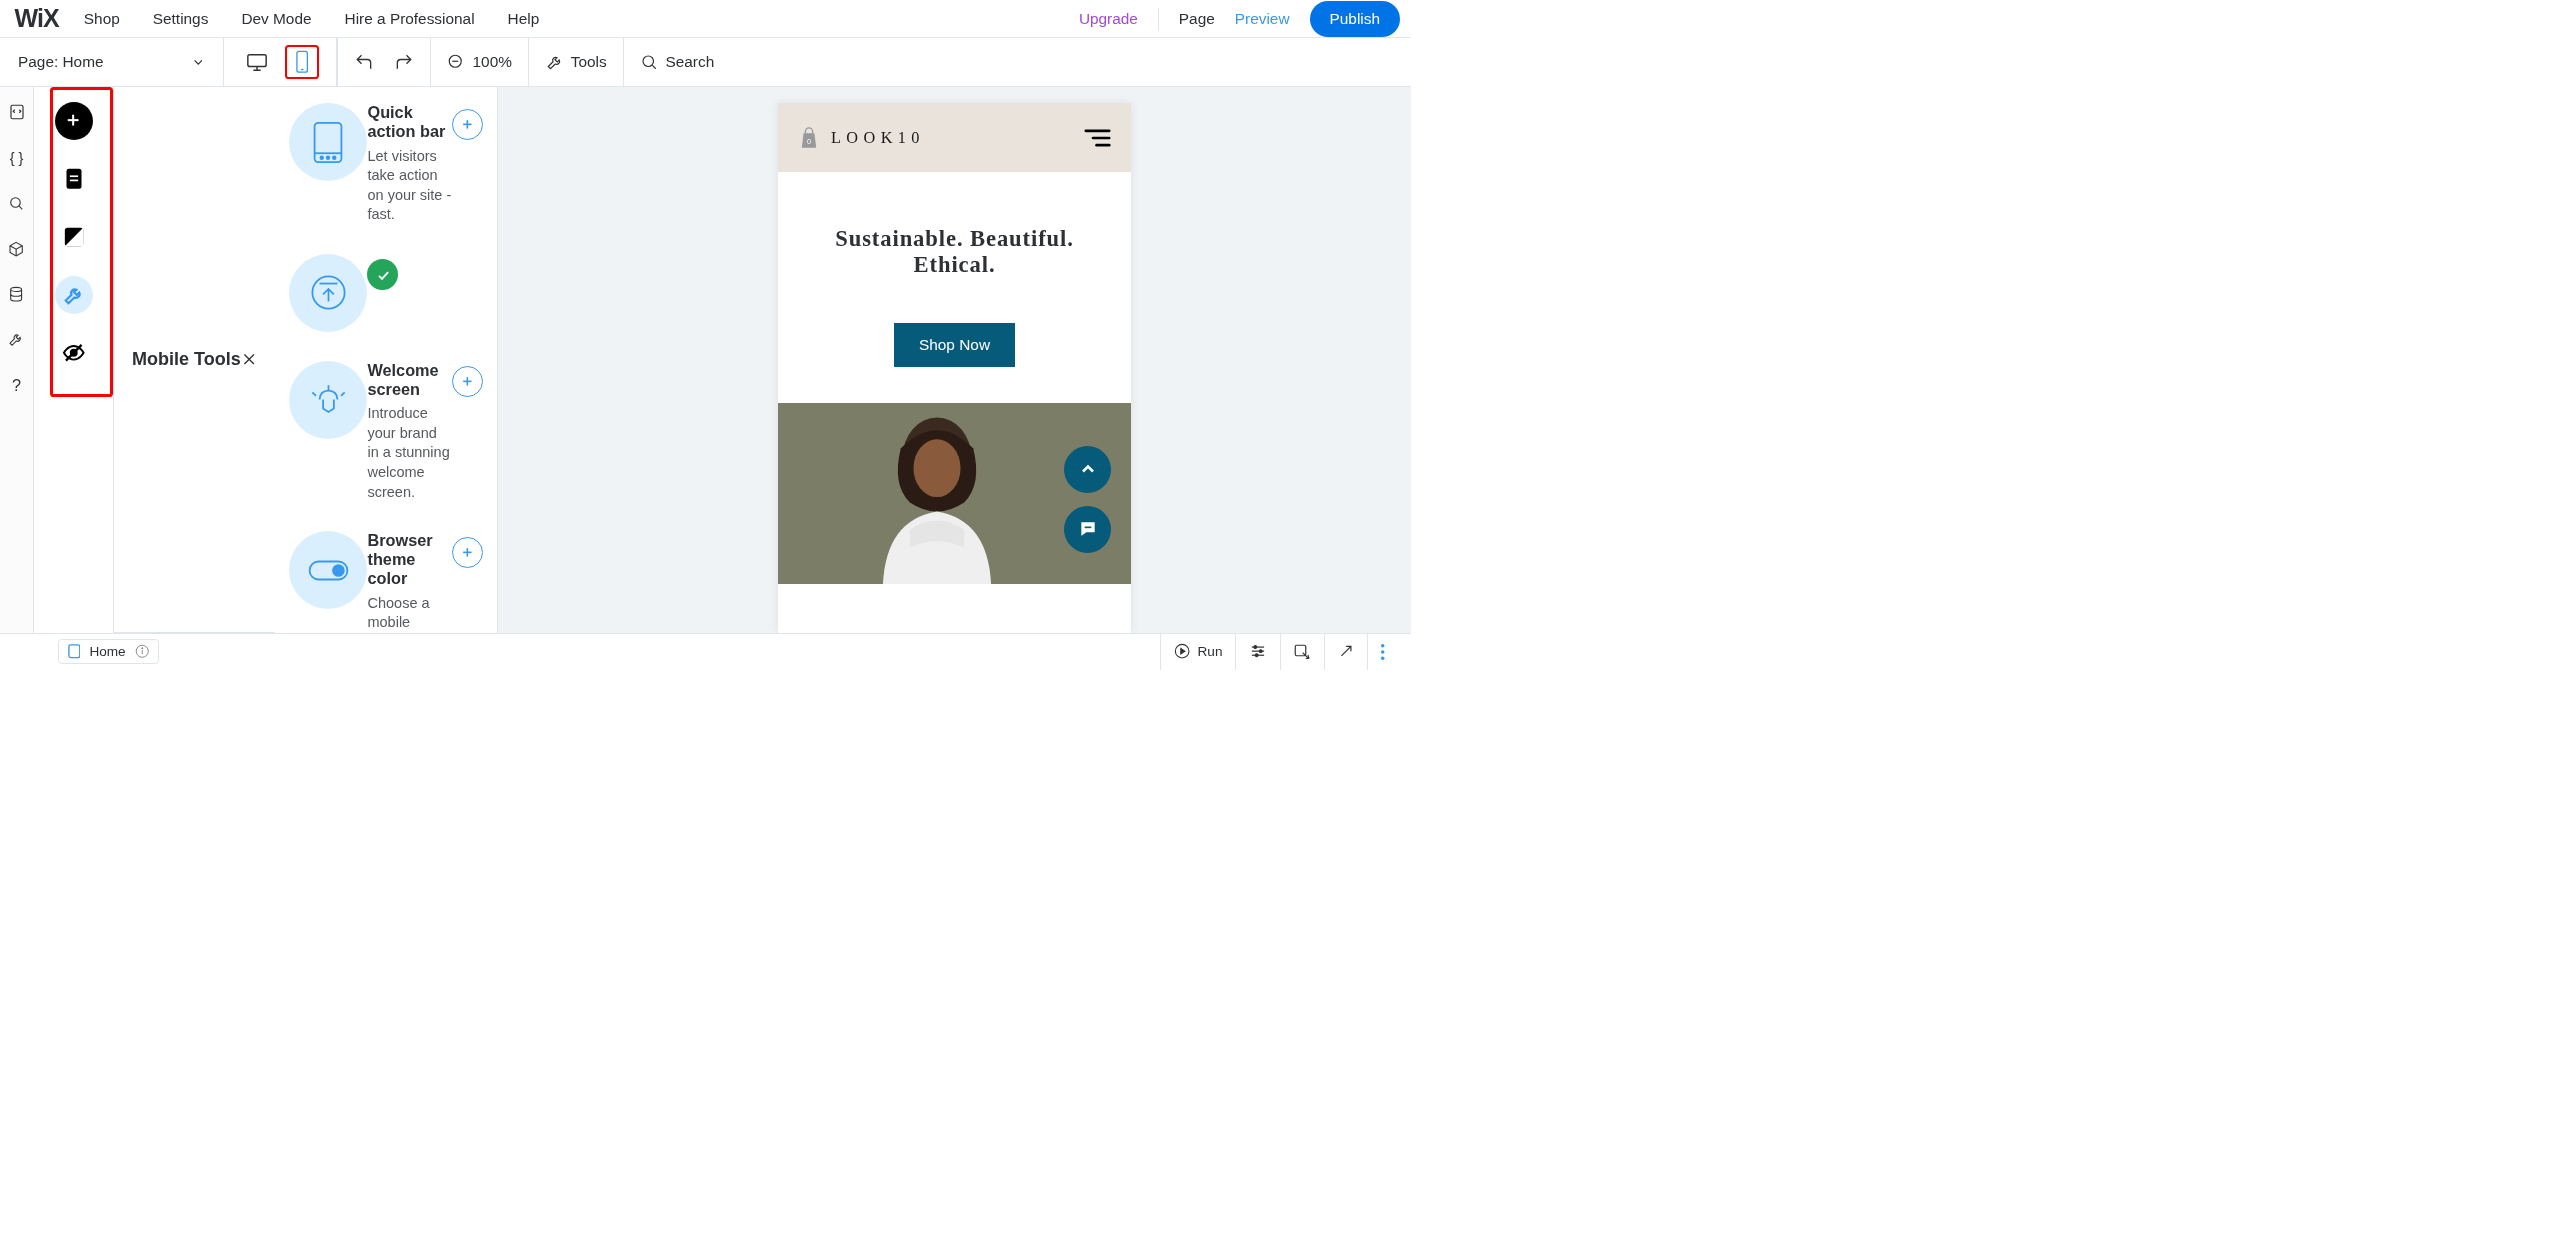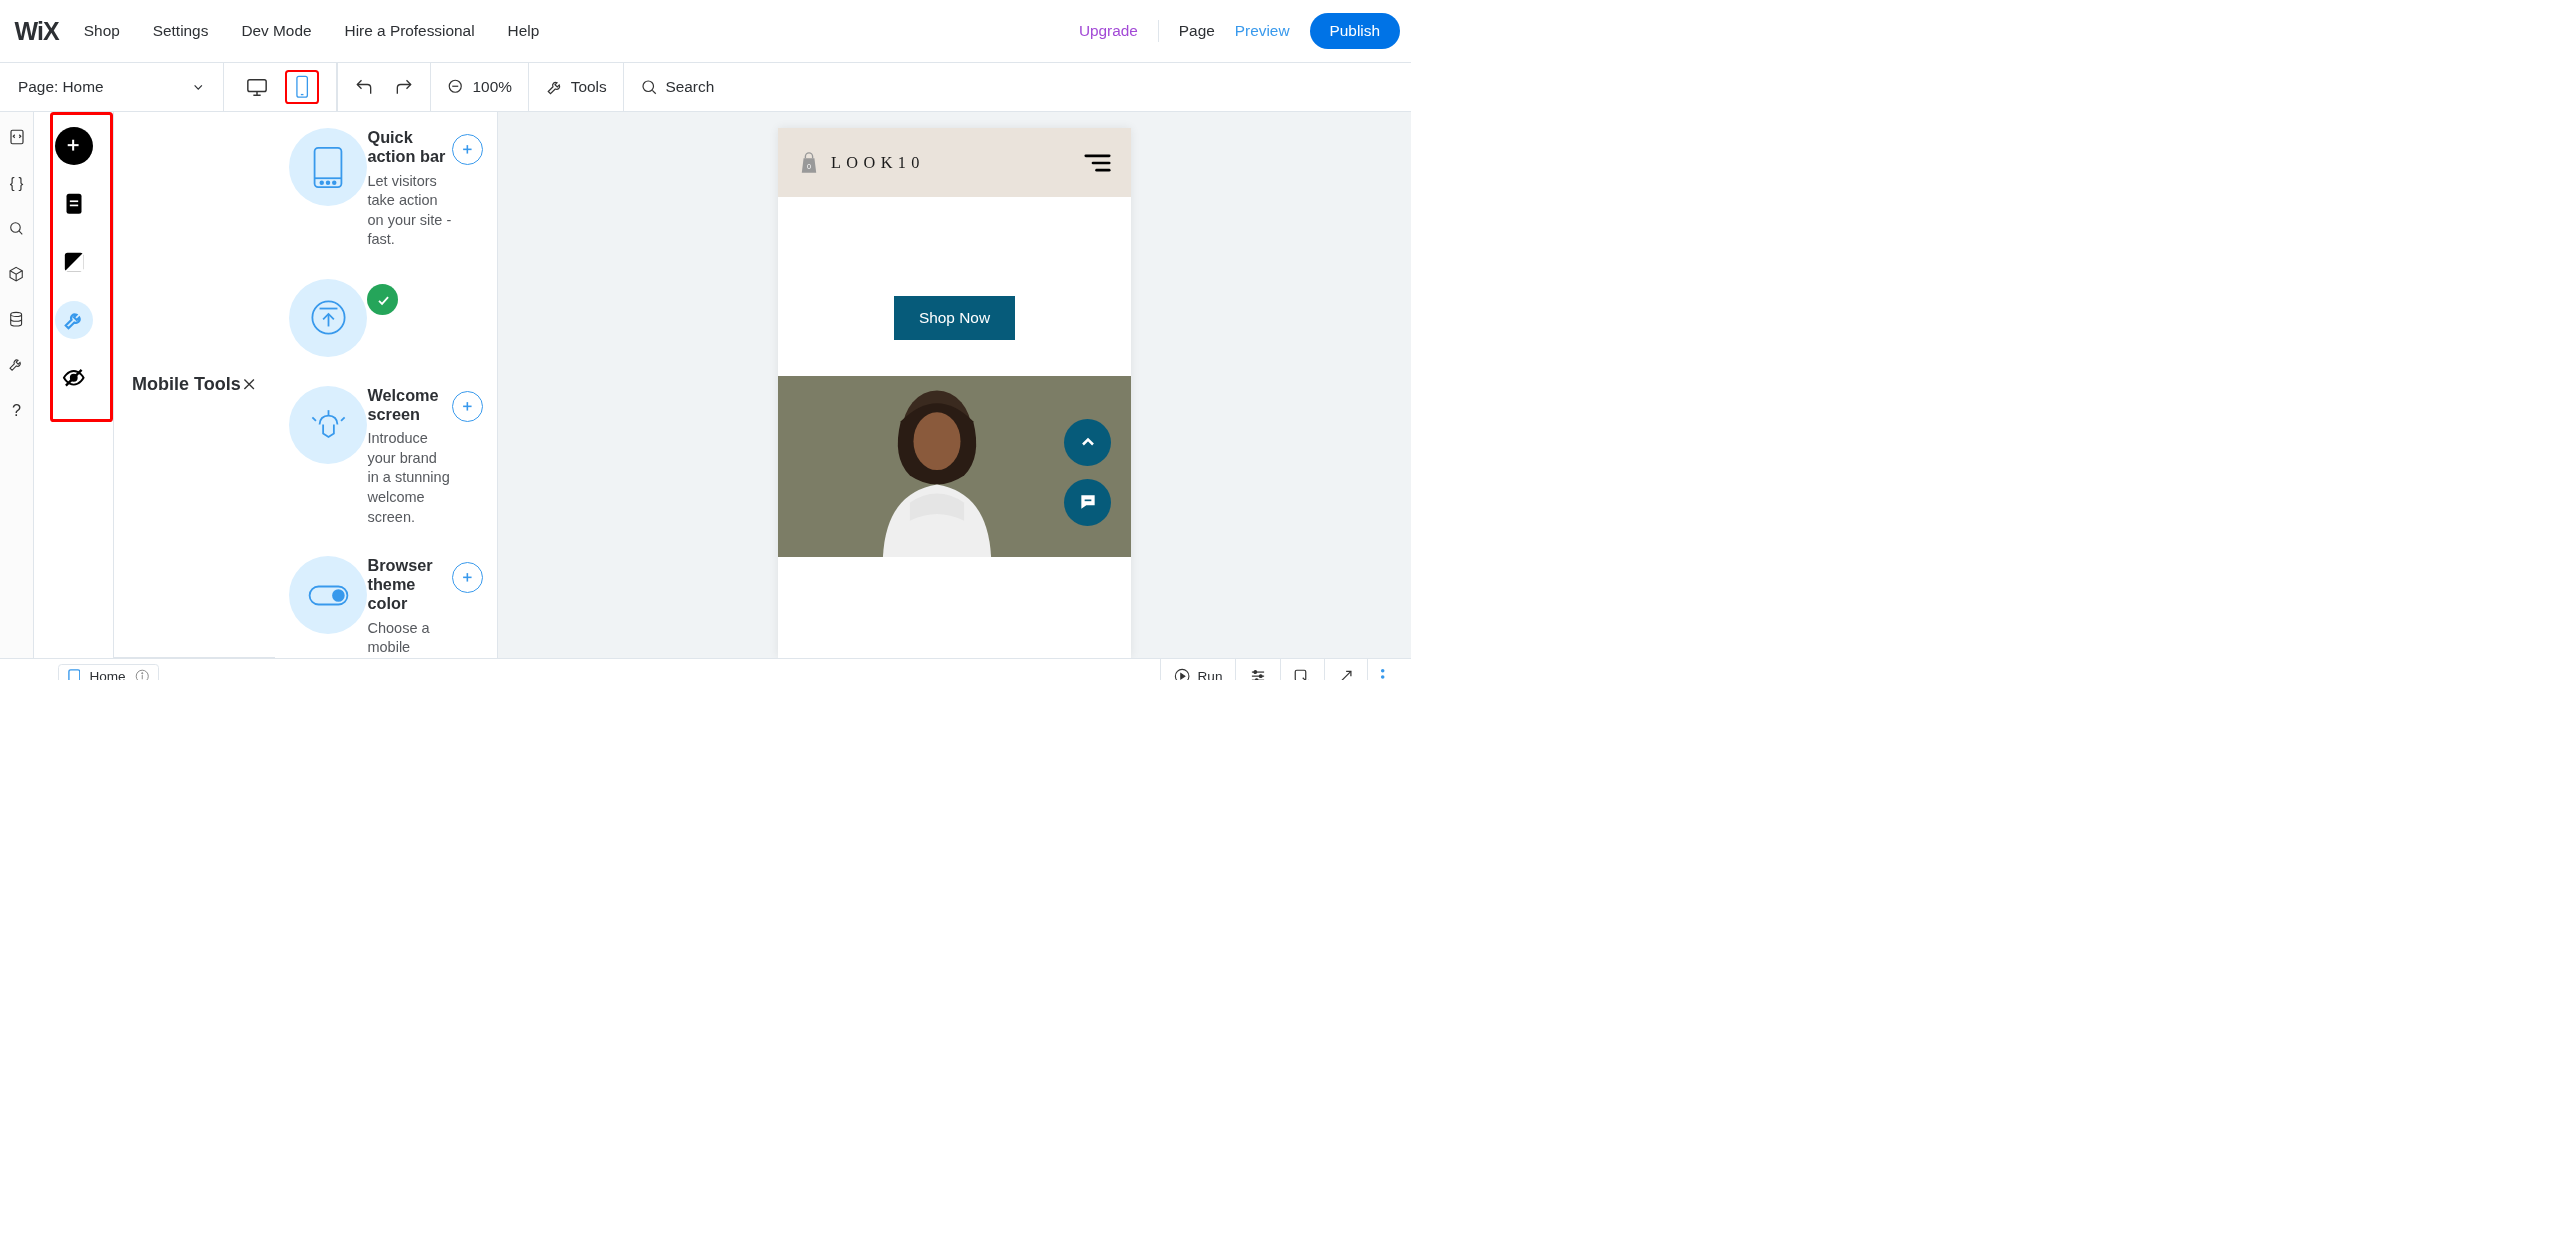--- a/index.html
+++ b/index.html
@@ -11,21 +11,21 @@
     --light-blue: #daeffe;
     --border: #dfe5eb;
     --bg-gray: #f0f3f5;
     --teal: #065b7a;
     --green: #25a55a;
   }
   * { box-sizing: border-box; margin:0; padding:0; font-family: Arial, Helvetica, sans-serif; }
   body { width:1411px; height:680px; overflow:hidden; background:#fff; color:var(--text); }
 
   
-  .topbar { height:63px; border-bottom:0.9px solid var(--border); display:flex; align-items:center; padding:0 11px 0 14.5px; gap:25px; font-size:15.4px; }
+  .topbar { height:38px; border-bottom:0.9px solid var(--border); display:flex; align-items:center; padding:0 11px 0 14.5px; gap:25px; font-size:15.4px; }
   .wix-logo { font-weight:900; font-size:25px; letter-spacing:-0.9px; }
   .top-menu { display:flex; gap:33px; }
   .top-menu span { cursor:pointer; }
   .top-right { margin-left:auto; display:flex; align-items:center; gap:20px; }
   .divider-v { width:0.9px; height:22px; background:var(--border); }
   .upgrade { color:var(--purple); }
   .preview { color:var(--blue); }
   .publish { background:var(--blue-dark); color:#fff; padding:9px 20px; border-radius:18px; }
 
   
@@ -332,20 +332,21 @@
             </svg>
           <span class="brand">LOOK10</span>
         </div>
         <svg width="27" height="20" viewBox="0 0 30 22" stroke="#000" stroke-width="3" stroke-linecap="round">
             <line x1="2" y1="3" x2="28" y2="3"></line>
             <line x1="10" y1="11" x2="28" y2="11"></line>
             <line x1="14" y1="19" x2="28" y2="19"></line>
           </svg>
       </div>
       <div class="hero">
+        <h1>Sustainable. Beautiful. Ethical.</h1>
         <span class="shop-btn">Shop Now</span>
       </div>
       <div class="img-section">
         <svg class="model" viewBox="0 0 200 210">
           <ellipse cx="100" cy="60" rx="38" ry="44" fill="#3a2a1f"></ellipse>
           <path d="M60 50 Q100 10 140 50 Q150 90 130 110 Q100 130 70 110 Q50 90 60 50" fill="#2a1c14"></path>
           <ellipse cx="100" cy="72" rx="26" ry="32" fill="#8a5a3c"></ellipse>
           <path d="M40 210 Q40 130 100 120 Q160 130 160 210 Z" fill="#efefef"></path>
           <path d="M70 140 Q100 120 130 140 L130 160 Q100 145 70 160 Z" fill="#e5e5e5"></path>
         </svg>

